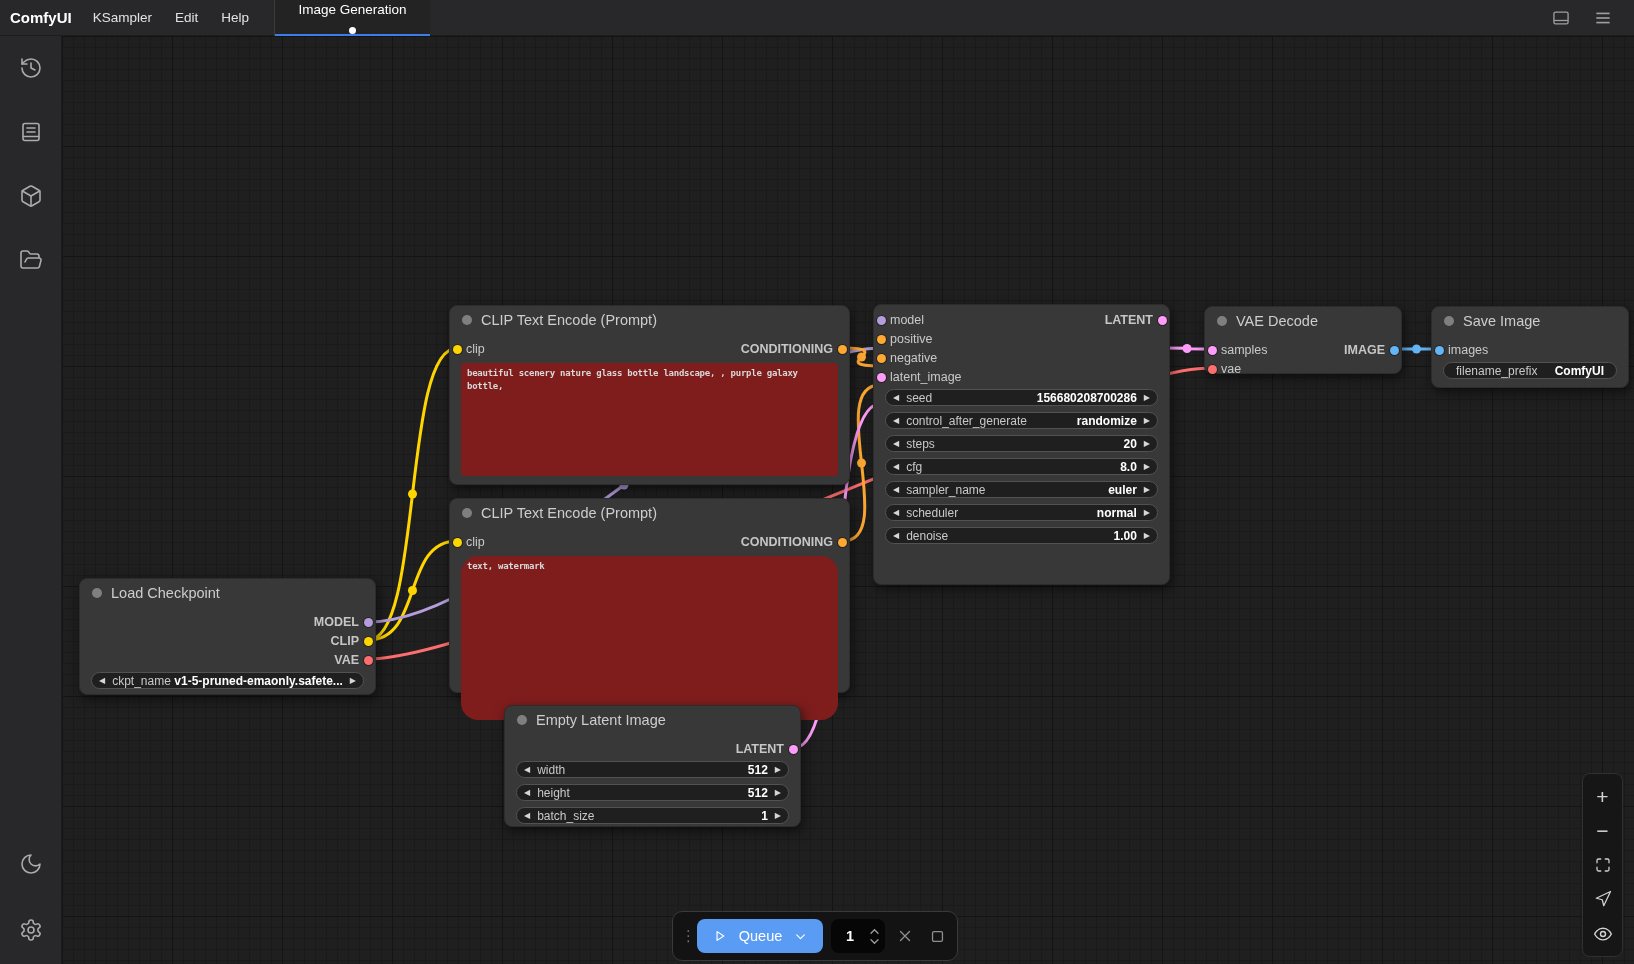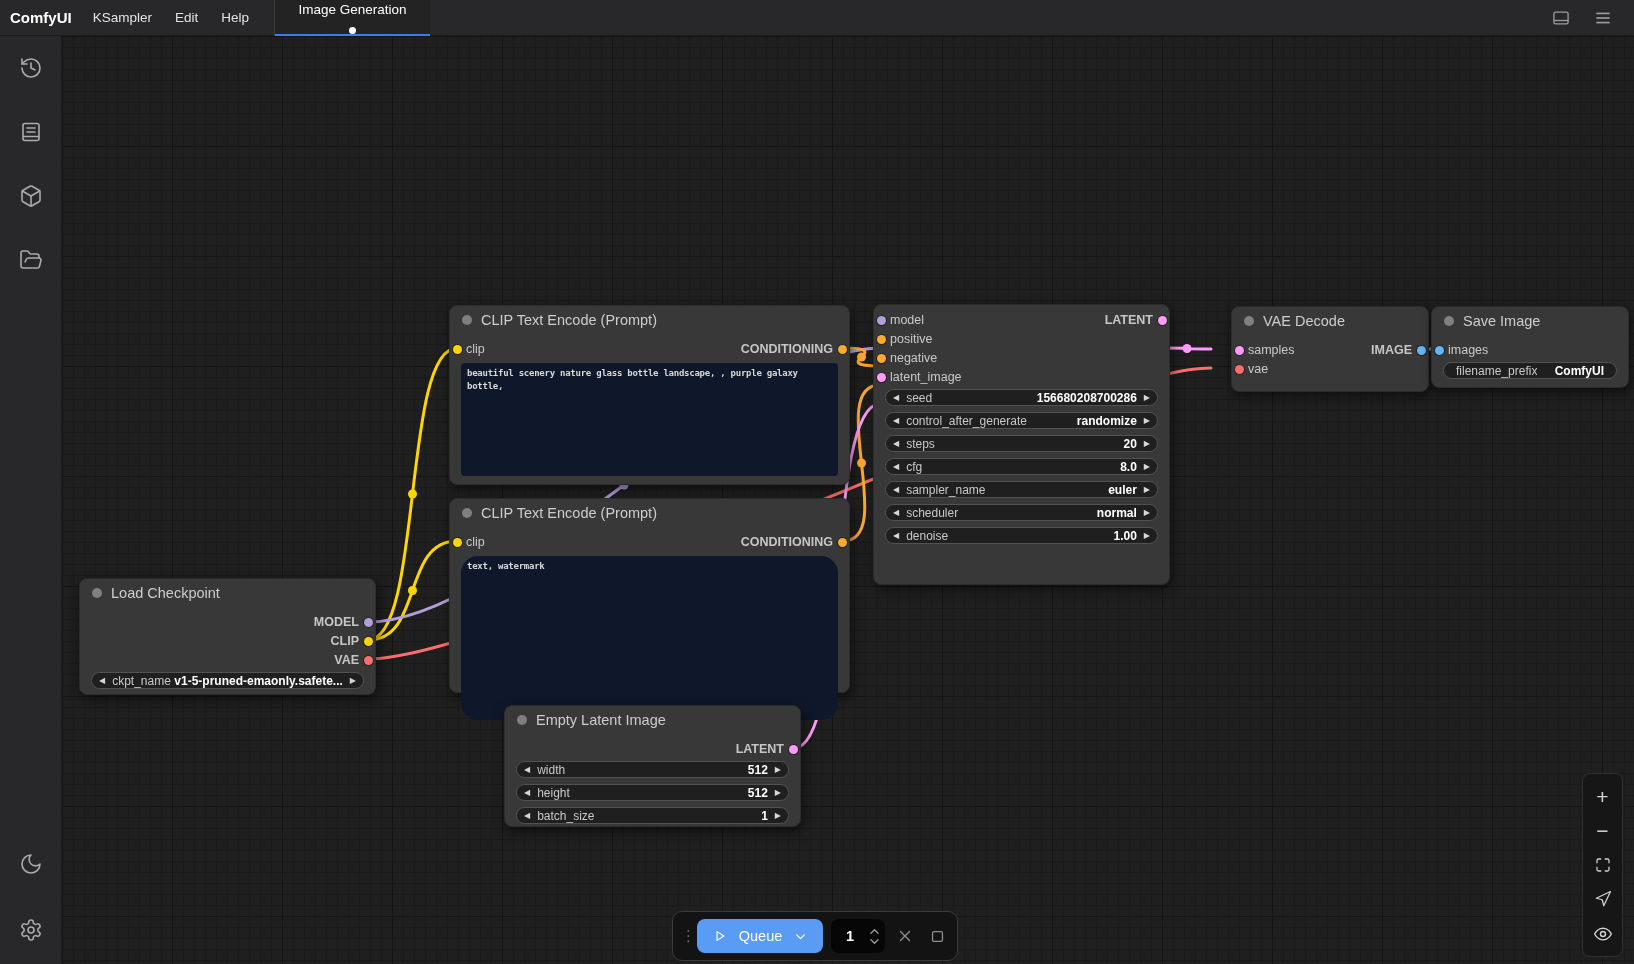--- a/index.html
+++ b/index.html
@@ -53,21 +53,21 @@
   .node-title { height:28px; display:flex; align-items:center; gap:9px; padding:0 12px;
     color:#cdcdcd; font-size:14.5px; }
   .collapse-dot { width:10px; height:10px; border-radius:50%; background:#7f7f7f; flex:none; }
   .rows { padding-top:6px; padding-bottom:2px; }
   .row { height:19px; position:relative; font-size:12.5px; color:#c9c9c9; }
   .pdot { width:9px; height:9px; border-radius:50%; position:absolute; top:5px;
     box-shadow:0 0 0 1px rgba(0,0,0,.35); }
   .pdot.in { left:2.5px; } .pdot.out { right:2.5px; }
   .plabel { position:absolute; line-height:19px; white-space:nowrap; }
   .plabel.in { left:16px; } .plabel.out { right:16px; font-weight:700; color:#c6c6c6; }
-  .ta { margin:2px 11px 0; background:#0f172a; border-radius:4px; padding:4px 6px;
+  .ta { margin:2px 11px 0; background:#7f1d1d; border-radius:4px; padding:4px 6px;
     font-family:"DejaVu Sans Mono",monospace; font-size:9px; font-weight:700;
     letter-spacing:-0.25px; color:#d8d8d8; line-height:1.4; overflow:hidden; }
   .widget { height:17px; margin:0 11px 6px; background:#1f1f1f; border:1px solid #525252;
     border-radius:9px; display:flex; align-items:center; font-size:12px; color:#c9c9c9;
     cursor:pointer; overflow:hidden; }
   .widget .arr { font-size:8px; color:#d6d6d6; padding:0 7px; line-height:17px; flex:none; }
   .wlabel { white-space:nowrap; }
   .wspace { flex:1; }
   .wvalue { font-weight:700; color:#fff; white-space:nowrap; overflow:hidden; max-width:64%; }
   .widget.noarrow { padding:0 12px; }
@@ -275,21 +275,21 @@
           <span class="arr">▶</span>
         </div>
         <div class="widget">
           <span class="arr">◀</span>
           <span class="wlabel">denoise</span>
           <span class="wspace"></span>
           <span class="wvalue">1.00</span>
           <span class="arr">▶</span>
         </div>
       </div>
-      <div class="node" style="left: 1231px; top: 306px; width: 198px; height: 86px;">
+      <div class="node" style="left: 1204px; top: 306px; width: 198px; height: 68px;">
         <div class="node-title">
           <span class="collapse-dot"></span>
           <span>VAE Decode</span>
         </div>
         <div class="rows">
           <div class="row">
             <span class="pdot in" style="background:#FF9CF9"></span>
             <span class="plabel in">samples</span>
             <span class="plabel out">IMAGE</span>
             <span class="pdot out" style="background:#64B5F6"></span>

